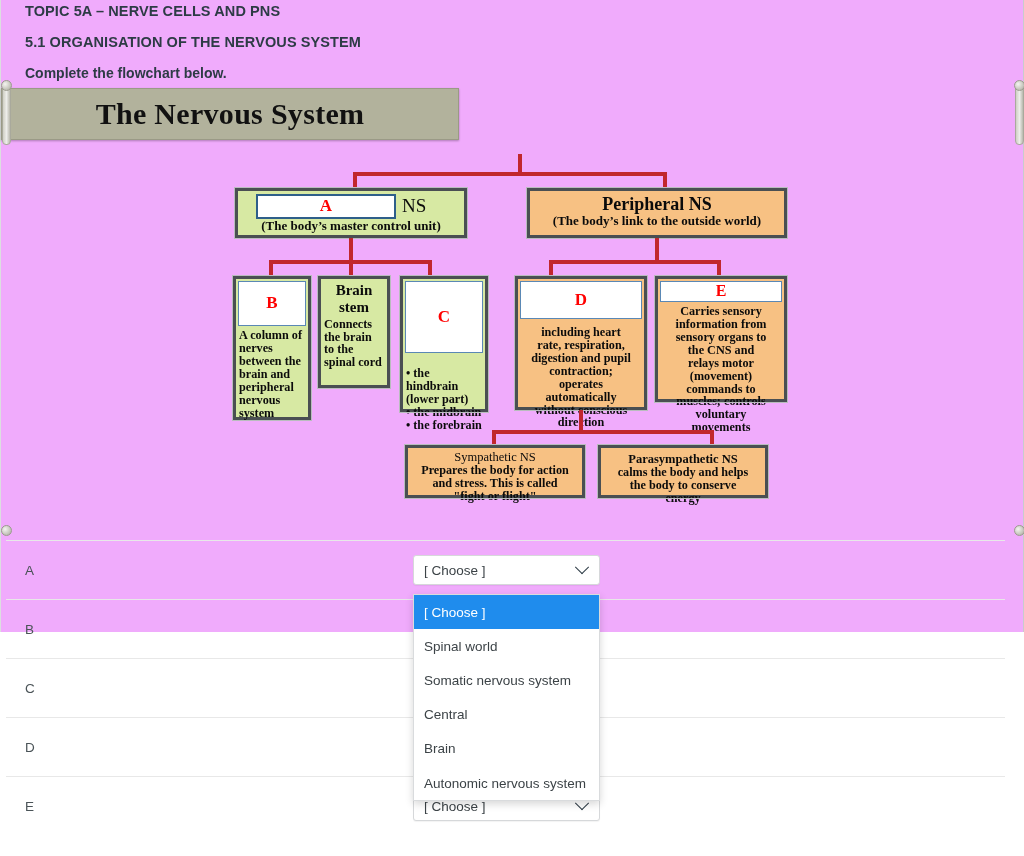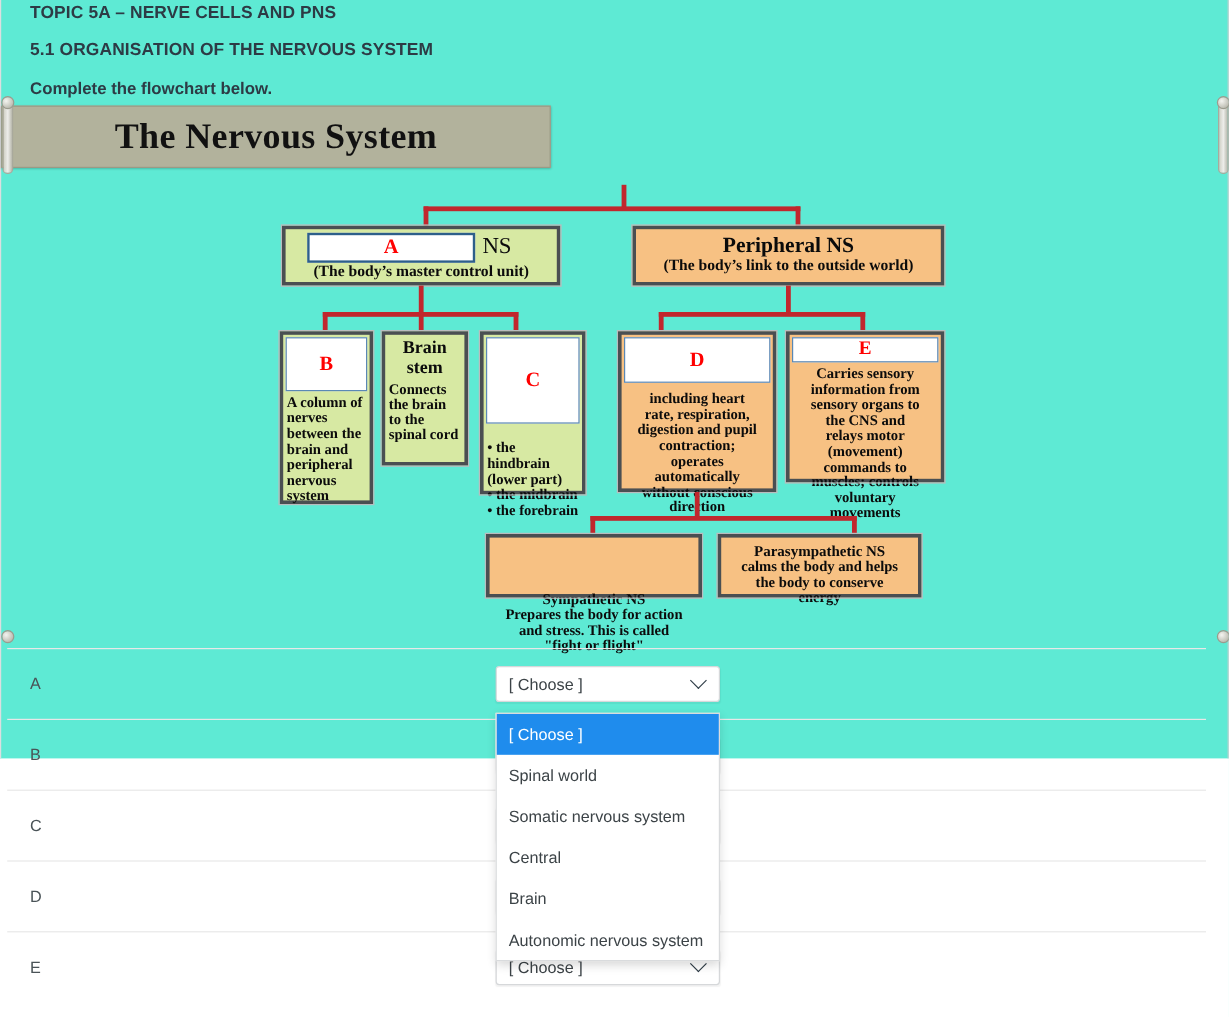--- a/index.html
+++ b/index.html
@@ -6,21 +6,21 @@
   html, body {
     margin: 0; padding: 0;
     width: 1024px; height: 856px;
     background: #ffffff;
     font-family: "Liberation Sans", sans-serif;
     overflow: hidden;
   }
   #page {
     position: relative;
     width: 1024px; height: 632px;
-    background: #5eead4;
+    background: #f0abfc;
     border-left: 1px solid #dcdee0;
     border-right: 1px solid #c9cbcd;
   }
 
   
   .hdr {
     position: absolute;
     left: 24px;
     color: #2d3b45;
     font-size: 14.5px;
@@ -246,21 +246,21 @@
       </div>
       <div class="body" style="margin-top:3px;">Carries sensory information from sensory organs to the CNS and relays motor (movement) commands to muscles; controls voluntary movements</div>
     </div>
 
     <div class="conn v" style="left:578px; top:322px; height:22px;"></div>
     <div class="conn h" style="left:491px; top:342px; width:222px;"></div>
     <div class="conn v" style="left:491px; top:342px; height:16px;"></div>
     <div class="conn v" style="left:709px; top:342px; height:16px;"></div>
 
     <div class="node orange" style="left:404px; top:357px; width:180px; height:53px; padding-top:3px;">
-      <div style="font-size:12.5px;font-weight:bold;margin-top:42px;">Sympathetic  NS</div>
+      <div style="font-size:12.5px;font-weight:normal;">Sympathetic  NS</div>
       <div class="body">Prepares the body for action and stress. This is called "fight or flight"</div>
     </div>
 
     <div class="node orange" style="left:597px; top:357px; width:170px; height:53px; padding-top:5px;">
       <div style="font-size:12.5px;font-weight:bold;">Parasympathetic NS</div>
       <div class="body">calms the body and helps the body to conserve energy</div>
     </div>
 
   </div>
 

